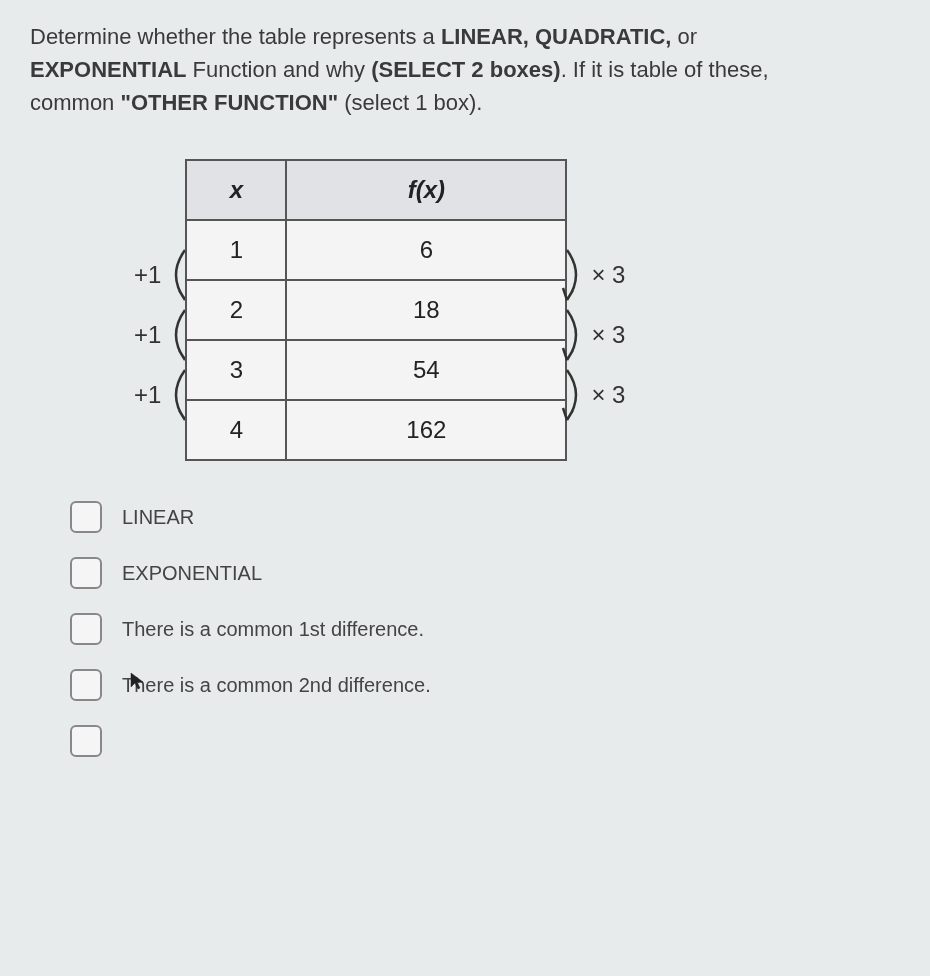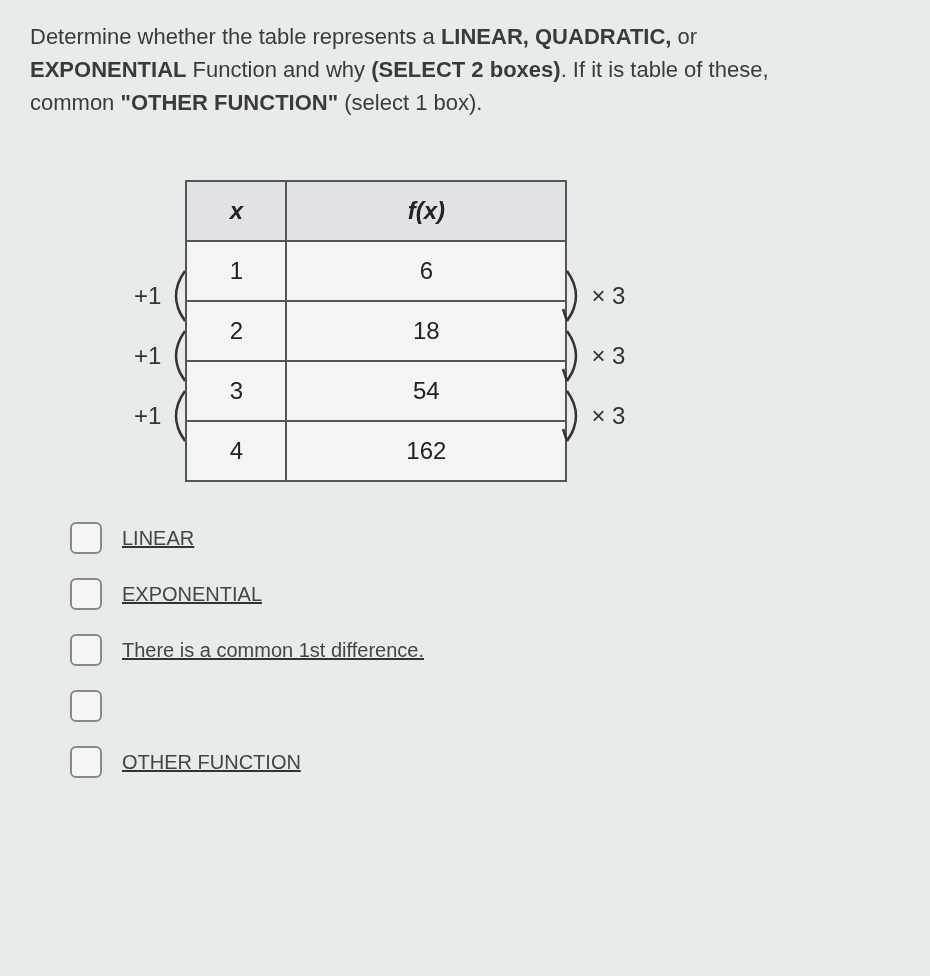--- a/index.html
+++ b/index.html
@@ -8,21 +8,21 @@
     font-family: Arial, Helvetica, sans-serif;
     background: #e8ebec;
     color: #333;
     width: 930px;
     box-sizing: border-box;
   }
   .prompt {
     font-size: 22px;
     line-height: 1.5;
     color: #3a3a3a;
-    margin-bottom: 61px;
+    margin-bottom: 40px;
   }
   .bold { font-weight: bold; }
   
   .table-wrap {
     display: flex;
     align-items: flex-start;
     margin-left: 100px;
     margin-bottom: 40px;
     position: relative;
   }
@@ -60,21 +60,20 @@
     background: #e0e2e6;
     font-weight: bold;
     font-style: italic;
   }
   table.data th:first-child, table.data td:first-child { width: 100px; }
   table.data th:last-child, table.data td:last-child { width: 280px; }
   table.data th:first-child { font-style: italic; }
 
   .options {
     margin-left: 40px;
-    text-decoration: underline;
   }
   .option {
     display: flex;
     align-items: center;
     margin-bottom: 24px;
     font-size: 20px;
     color: #444;
   }
   .checkbox {
     width: 28px;
@@ -183,18 +182,22 @@
   <div class="option">
     <span class="checkbox"></span>
     <span>EXPONENTIAL</span>
   </div>
   <div class="option">
     <span class="checkbox"></span>
     <span>There is a common 1st difference.</span>
   </div>
   <div class="option">
     <span class="checkbox"></span>
-  </div>
-  <div class="option">
-    <span class="checkbox"></span>
-    <span>OTHER FUNCTION</span>
+    <span>
+      <span class="cursor">T<svg width="14" height="18" viewBox="0 0 14 18">
+            <path d="M1 1 L1 15 L5 11 L8 17 L10 16 L7 10 L13 10 Z" fill="#222" stroke="#222" stroke-width="0.5"></path>
+          </svg></span>here is a common 2nd difference.
+    </span>
+  </div>
+  <div class="option">
+    <span class="checkbox"></span>
   </div>
 </div>
 
 </body></html>

